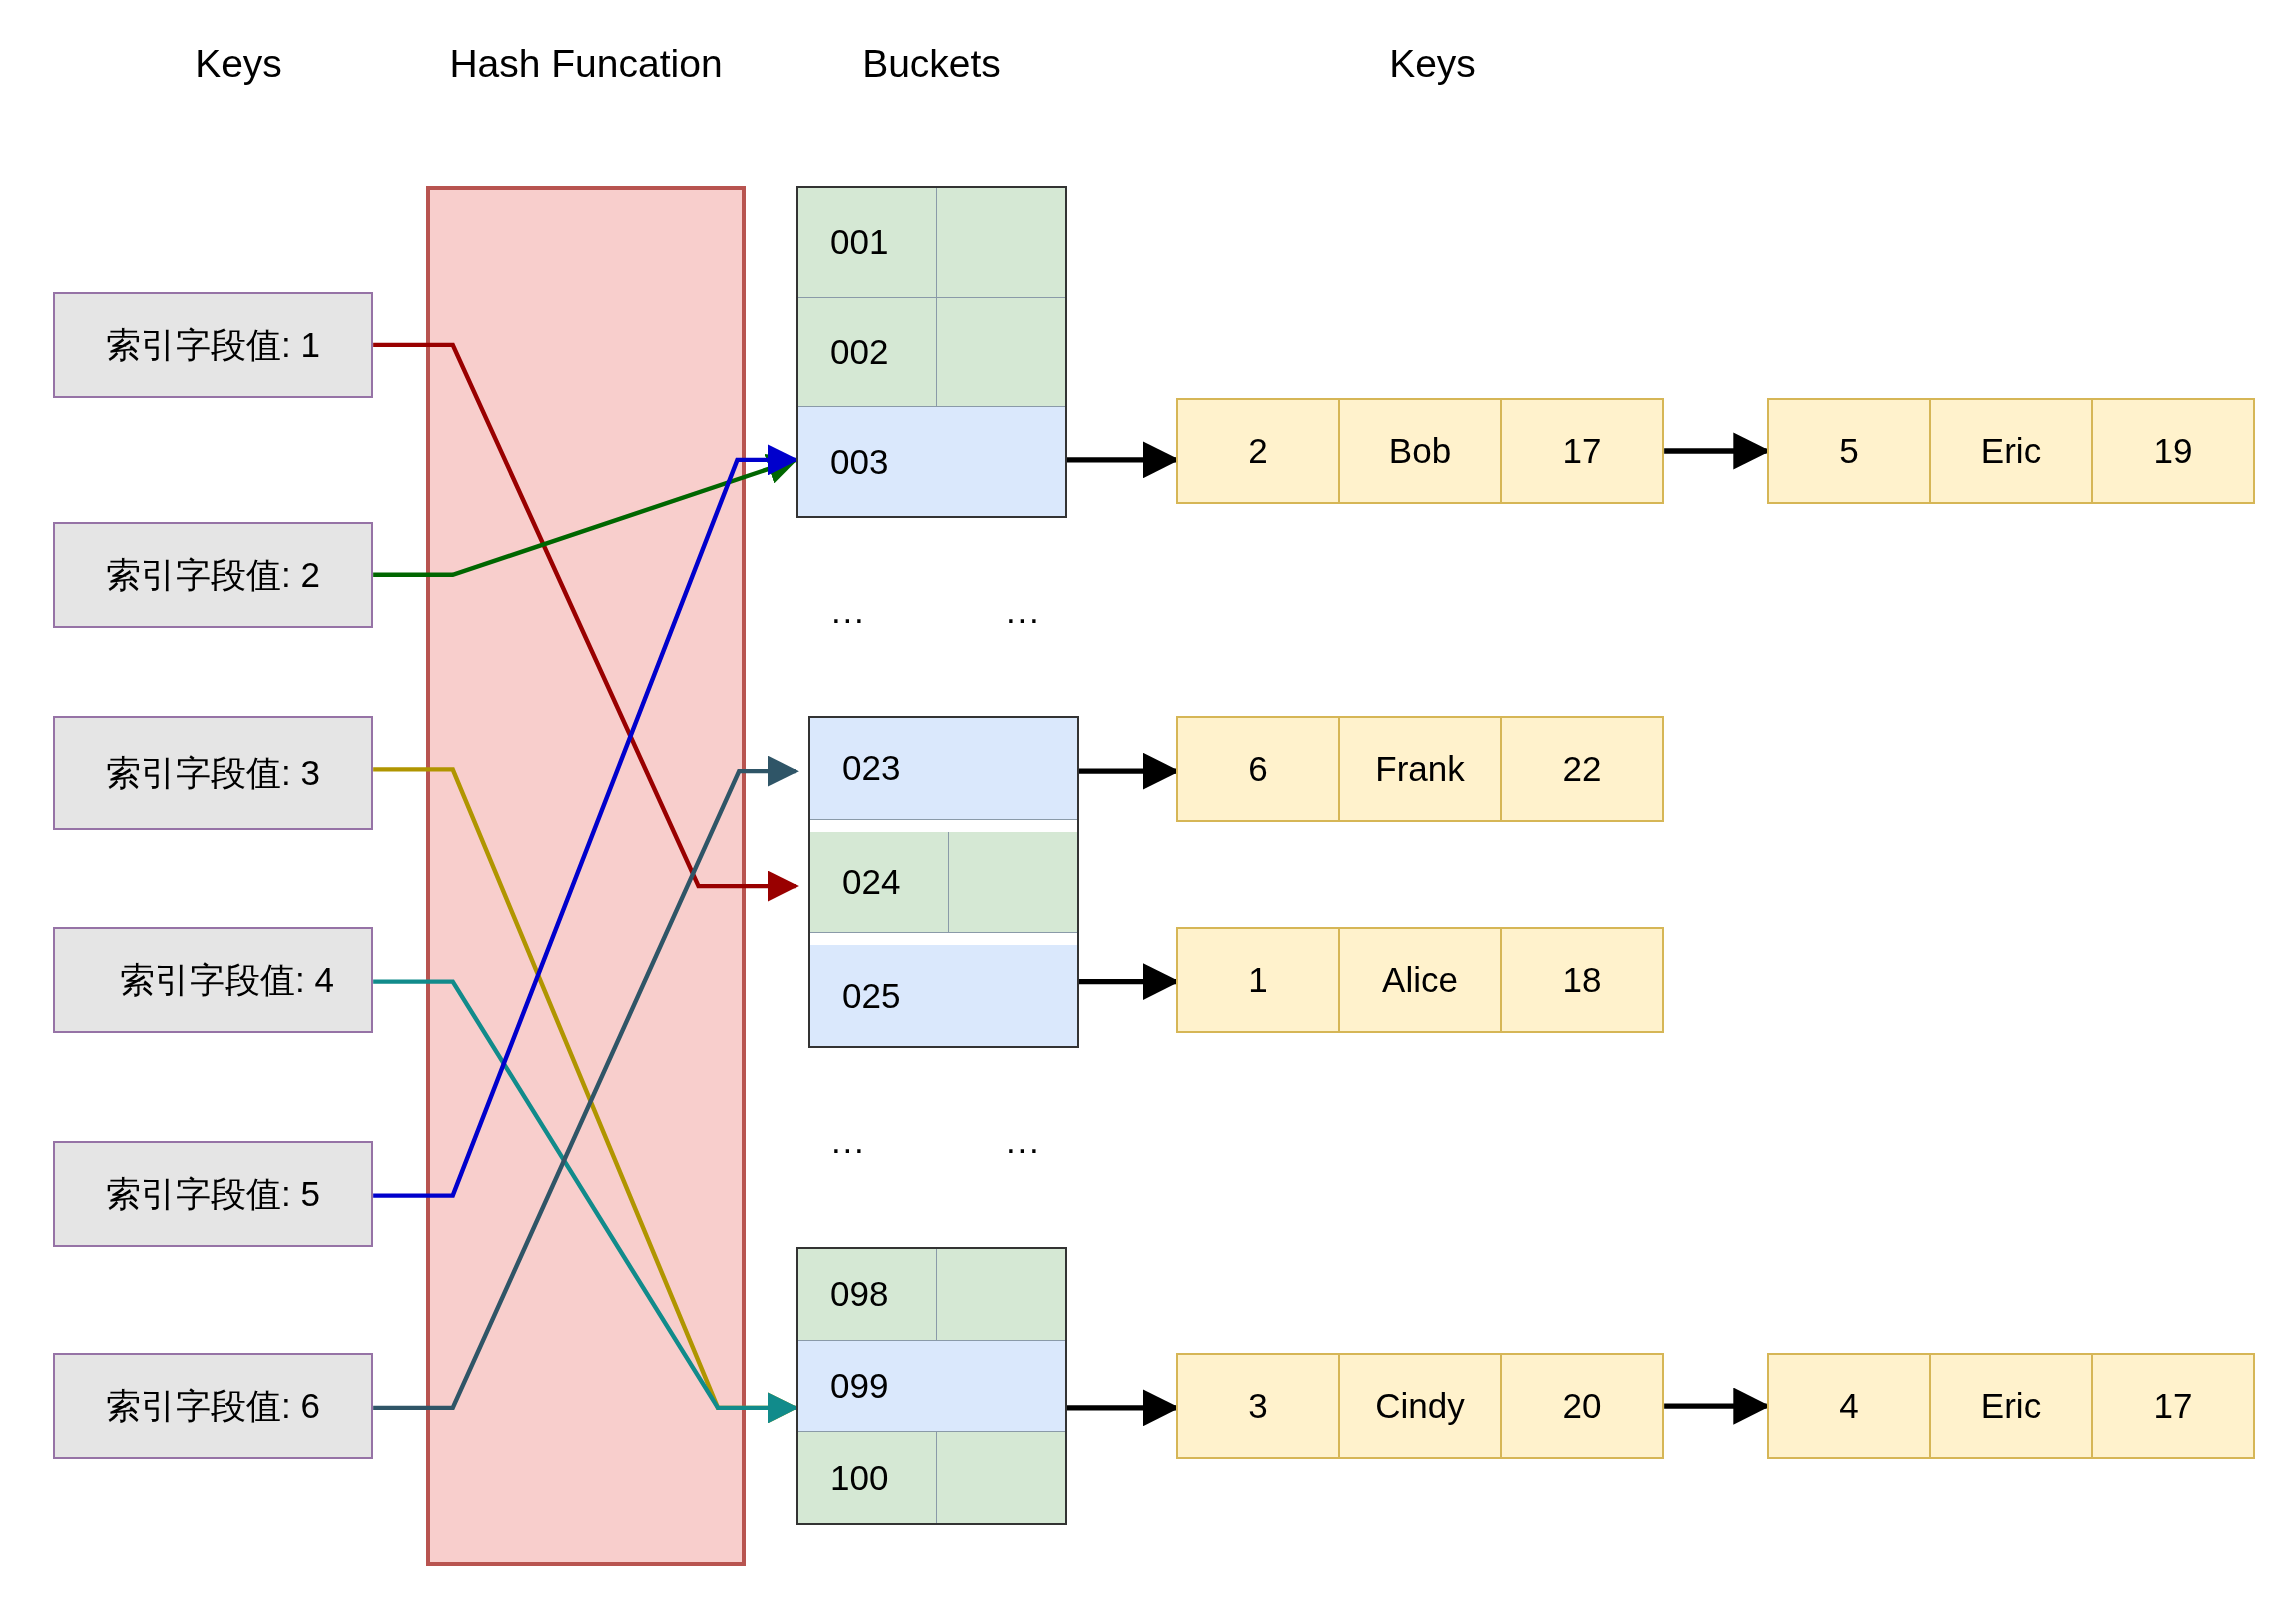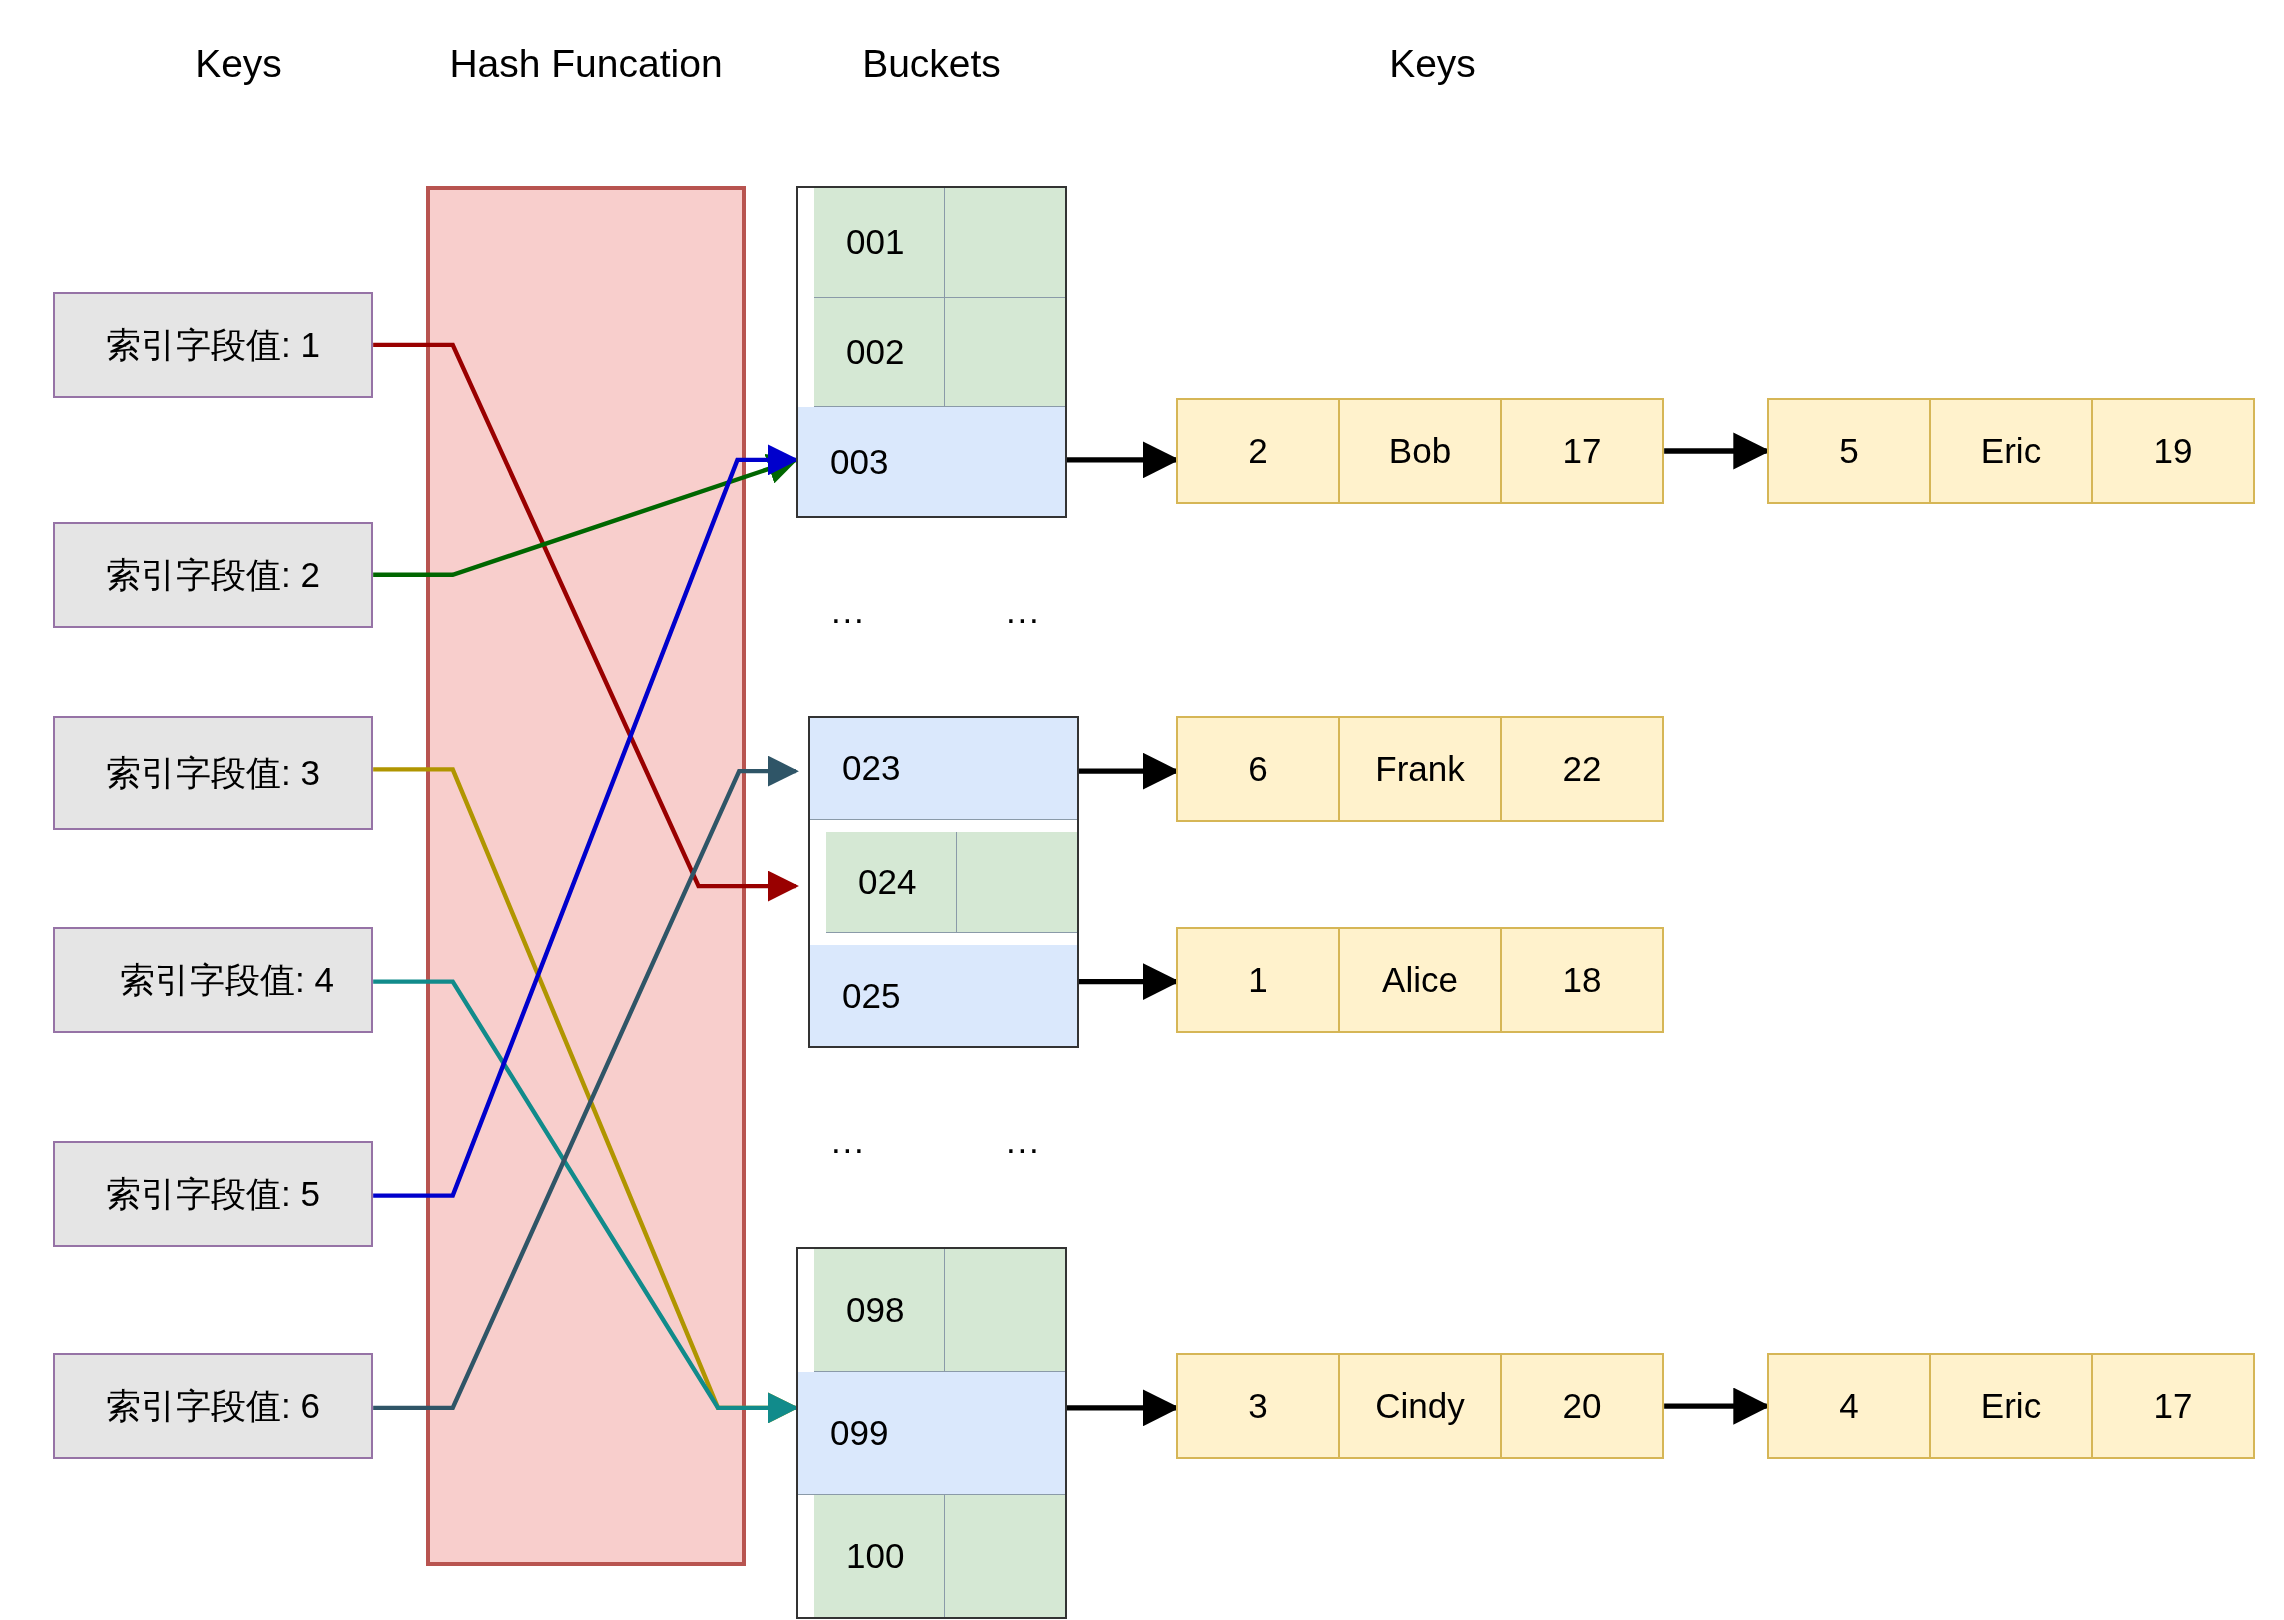--- a/index.html
+++ b/index.html
@@ -58,21 +58,21 @@
     flex-direction: column;
     background: #ffffff;
   }
   .bucket-row {
     flex: 1 1 0;
     display: flex;
     box-sizing: border-box;
     border-bottom: 0.9px solid #8a9aa8;
   }
   .bucket-row:last-child { border-bottom: none; }
-  .bucket-row.green  { background: #d5e8d4; margin-left: 16px; }
+  .bucket-row.green  { background: #d5e8d4; }
   .bucket-row.blue   { background: #dae8fc; }
   .bucket-cell-id {
     flex: 0 0 52%;
     box-sizing: border-box;
     border-right: 0.9px solid #8a9aa8;
     display: flex;
     align-items: center;
     padding-left: 32px;
     font-size: 35px;
     color: #000000;
@@ -201,21 +201,21 @@
         </div>
         <div class="bucket-row green">
           <div class="bucket-cell-id">024</div>
           <div class="bucket-cell-ptr"></div>
         </div>
         <div class="bucket-row blue noptrline">
           <div class="bucket-cell-id">025</div>
           <div class="bucket-cell-ptr"></div>
         </div>
       </div>
-      <div class="bucket-table" style="left: 796px; top: 1247px; width: 271px; height: 372px;">
+      <div class="bucket-table" style="left: 796px; top: 1247px; width: 271px; height: 278px;">
         <div class="bucket-row green">
           <div class="bucket-cell-id">098</div>
           <div class="bucket-cell-ptr"></div>
         </div>
         <div class="bucket-row blue noptrline">
           <div class="bucket-cell-id">099</div>
           <div class="bucket-cell-ptr"></div>
         </div>
         <div class="bucket-row green">
           <div class="bucket-cell-id">100</div>

